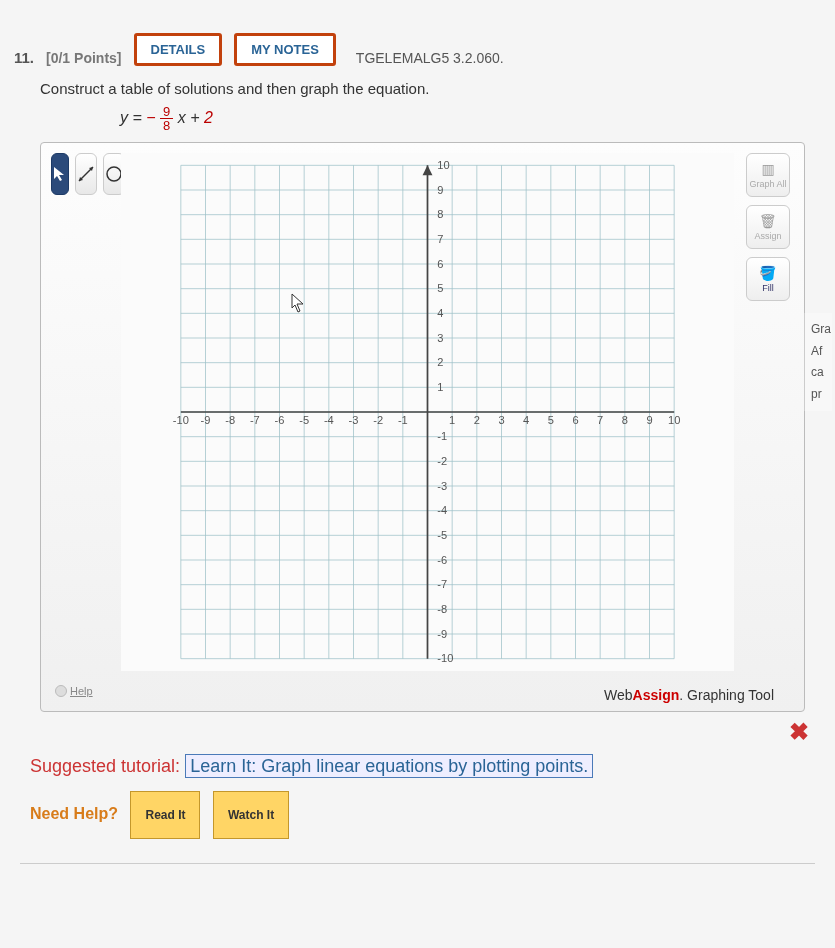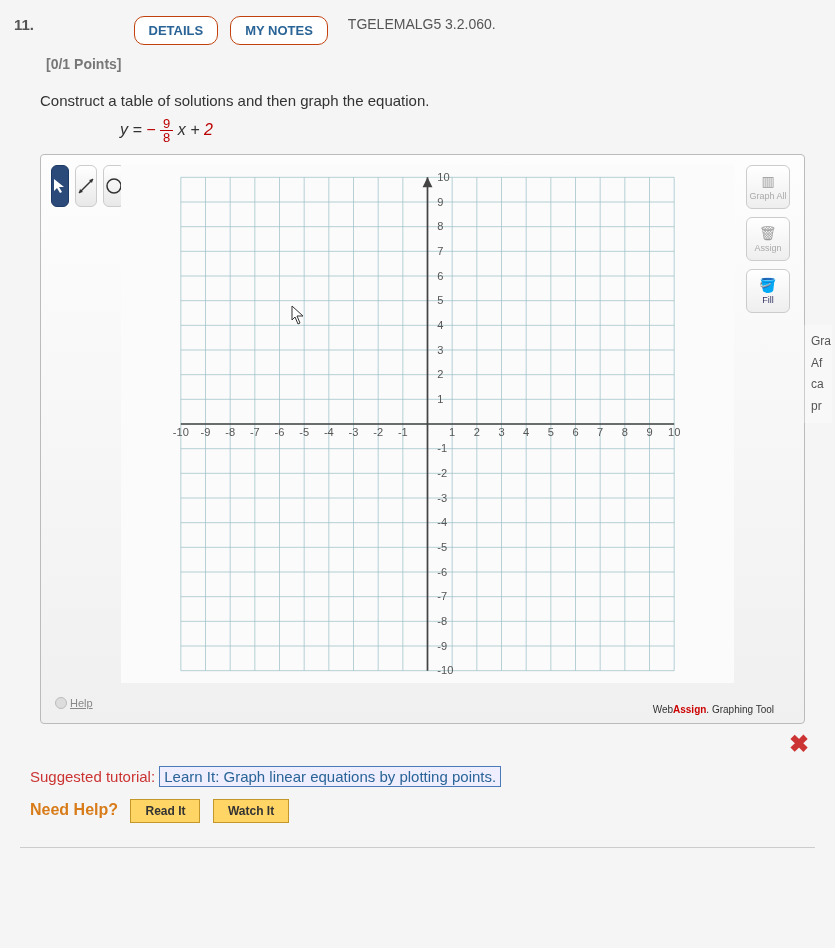--- a/index.html
+++ b/index.html
@@ -4,35 +4,35 @@
 <style>
   * { box-sizing: border-box; margin: 0; padding: 0; }
   body {
     font-family: Arial, Helvetica, sans-serif;
     background: #f5f5f5;
     width: 835px;
     color: #333;
   }
   .header {
     display: flex;
-    align-items: flex-start;
-    padding: 16px 14px;
+    align-items: flex-end;
+    padding: 10px 14px;
     gap: 12px;
     font-size: 14px;
   }
   .q-num { color: #555; font-weight: bold; font-size: 15px; }
   .points { color: #777; font-weight: bold; margin-top: 40px; }
   .hbtn {
-    border: 1px solid #c2410c;
+    border: 3px solid #c2410c;
     color: #2a6496;
     background: #fff;
     padding: 6px 14px;
     font-size: 13px;
     font-weight: bold;
-    border-radius: 10px;
+    border-radius: 3px;
   }
   .qref { color: #555; font-weight: normal; margin-left: 8px; }
   .instruct { padding: 4px 40px 6px; font-size: 15px; color: #333; }
   .equation { padding: 2px 0 10px 120px; font-size: 16px; font-style: italic; }
   .equation .minus { color: #b00; }
   .equation .frac { display:inline-block; text-align:center; vertical-align:middle; line-height:1; color:#b00; font-style:normal; font-size:13px;}
   .equation .frac .n { border-bottom:1px solid #b00; display:block; padding:0 3px;}
   .equation .frac .d { display:block; padding:0 3px;}
   .equation .plus2 { color:#b00; }
   .graph-widget {
@@ -91,38 +91,38 @@
     position:absolute;
     left: 80px; right: 70px; top: 10px; bottom: 40px;
     background: #fbfbfb;
   }
   svg.grid { width:100%; height:100%; }
   .grid line { stroke:#9ec0c8; stroke-width:0.6; }
   .grid line.axis { stroke:#444; stroke-width:1.4;}
   .grid text { font-size:9px; fill:#555; }
   .footer-brand {
     position:absolute; right:30px; bottom:8px;
-    font-size:10px; color:#333;
+    font-size:14px; color:#333;
   }
   .footer-brand b { color:#c00; }
   .x-close { font-size:24px; color:#cc3333; text-align:right; padding:6px 26px 0 0; font-weight:bold;}
   .suggested {
     padding: 10px 30px 6px;
-    font-size: 15px;
+    font-size: 18px;
     color:#c33;
   }
   .suggested a { color:#2a6496; border:1px solid #4a7ab8; padding:1px 4px; text-decoration:none; background:#eef; }
   .need-help { padding: 8px 30px 14px; font-size:16px; color:#d87c1a; font-weight:bold;}
   .nhbtn {
     display:inline-block;
     background:#ffd565;
     border:1px solid #c4972b;
     color:#333;
     font-size:12px; font-weight:bold;
-    padding:4px 14px;
+    padding:16px 14px;
     margin-left:8px;
   }
   .side-hints {
     position:absolute; right:0; top:170px;
     width: 28px; color:#555; font-size:12px; line-height:1.8;
     border-left:1px solid #ccc; background:#f8f8f8;
     padding:6px 0 6px 6px;
   }
   .cursor-arrow {
     position:absolute;

